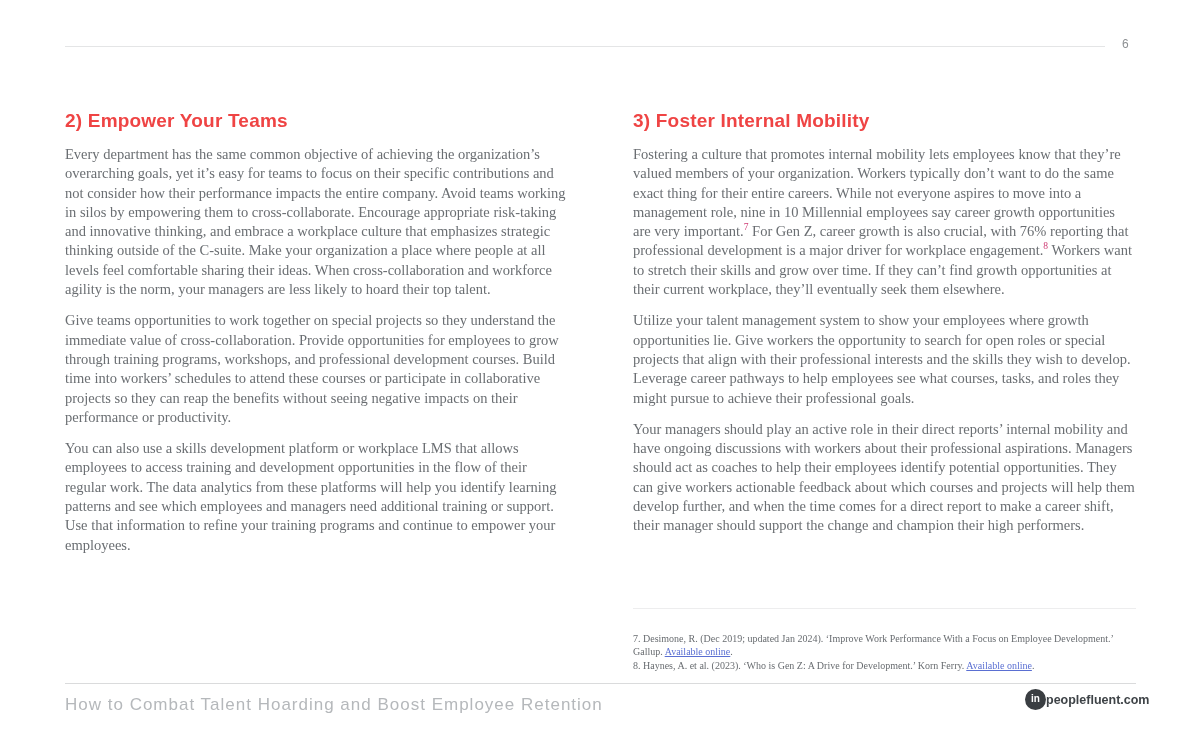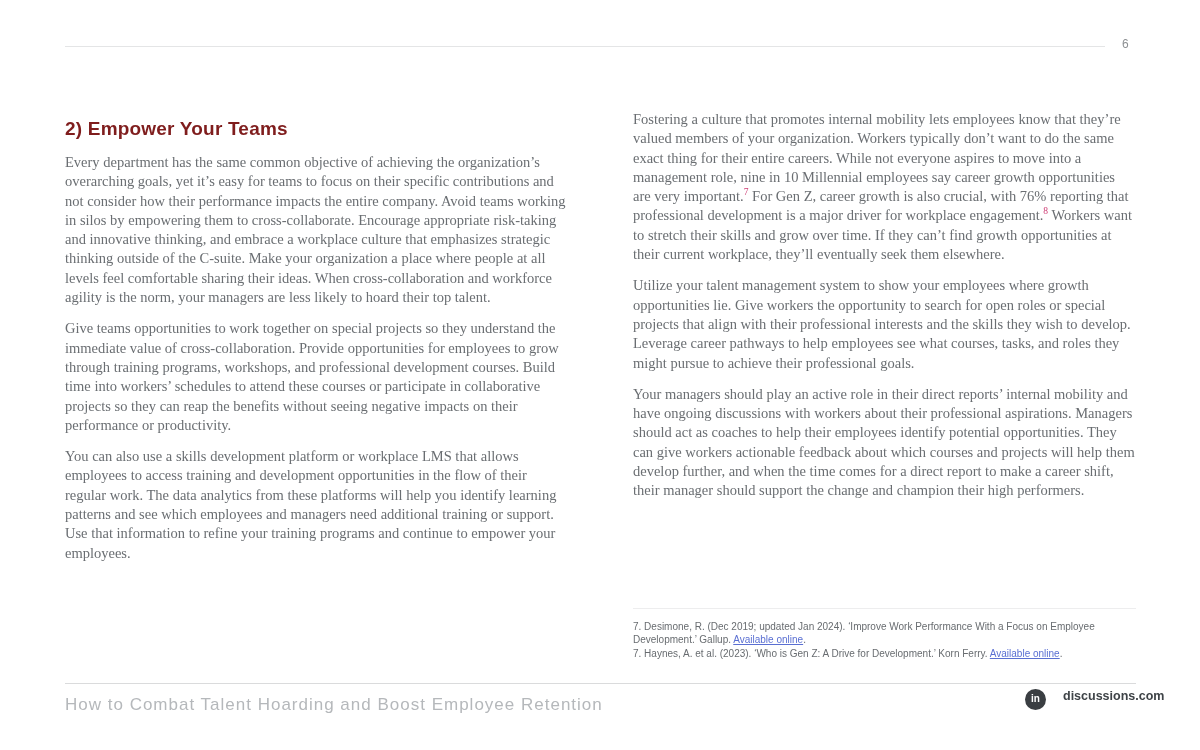--- a/index.html
+++ b/index.html
@@ -28,43 +28,44 @@
     position: absolute;
     top: 110px;
     width: 502px;
   }
   .col-left  { left: 65px; }
   .col-right { left: 633px; }
   h2.col-heading {
     font-size: 19px;
     font-weight: 700;
     letter-spacing: 0.2px;
-    color: #7f1d1d;
-    margin: 8px 0 13px 0;
+    color: #ef4444;
+    margin: 0 0 13px 0;
   }
   p.body-para {
     font-size: 14.5px;
     line-height: 19.3px;
     color: #6a6e72;
     margin: 0 0 12px 0;
     font-family: Liberation Serif, serif;
   }
   sup.fn-ref {
     color: #ce3a73;
     font-size: 9.5px;
     line-height: 0;
     vertical-align: super;
     cursor: pointer;
   }
   .footnotes {
     position: absolute;
     left: 633px; top: 608px;
     width: 503px;
     border-top: 1px solid #ededee;
-    padding-top: 12px;
+    padding-top: 24px;
+    font-family: Liberation Serif, serif;
   }
   p.footnote {
     font-size: 10px;
     line-height: 12.5px;
     color: #686c70;
     margin: 0 0 2px 0;
   }
   a.fn-link {
     color: #5a6fd2;
     text-decoration: underline;
@@ -80,22 +81,22 @@
     position: absolute;
     left: 65px; top: 695px;
     font-size: 17px;
     letter-spacing: 1px;
     color: #b5b8bb;
   }
   .footer-right {
     position: absolute;
     left: 1025px; top: 689px;
     display: flex;
-    align-items: flex-start;
-    gap: 17px;
+    align-items: center;
+    gap: 0;
   }
   .li-icon {
     width: 21px; height: 21px;
     border-radius: 50%;
     background: #3a3e42;
     color: #ffffff;
     font-size: 10px;
     font-weight: 700;
     display: flex;
     align-items: center;
@@ -119,30 +120,31 @@
   <div class="page-number">6</div>
 
   <section class="col col-left">
     <h2 class="col-heading">2) Empower Your Teams</h2>
     <p class="body-para">Every department has the same common objective of achieving the organization’s overarching goals, yet it’s easy for teams to focus on their specific contributions and not consider how their performance impacts the entire company. Avoid teams working in silos by empowering them to cross-collaborate. Encourage appropriate risk-taking and innovative thinking, and embrace a workplace culture that emphasizes strategic thinking outside of the C-suite. Make your organization a place where people at all levels feel comfortable sharing their ideas. When cross-collaboration and workforce agility is the norm, your managers are less likely to hoard their top talent.</p>
     <p class="body-para">Give teams opportunities to work together on special projects so they understand the immediate value of cross-collaboration. Provide opportunities for employees to grow through training programs, workshops, and professional development courses. Build time into workers’ schedules to attend these courses or participate in collaborative projects so they can reap the benefits without seeing negative impacts on their performance or productivity.</p>
     <p class="body-para">You can also use a skills development platform or workplace LMS that allows employees to access training and development opportunities in the flow of their regular work. The data analytics from these platforms will help you identify learning patterns and see which employees and managers need additional training or support. Use that information to refine your training programs and continue to empower your employees.</p>
   </section>
 
   <section class="col col-right">
+    <h2 class="col-heading">3) Foster Internal Mobility</h2>
     <p class="body-para"><span>Fostering a culture that promotes internal mobility lets employees know that they’re valued members of your organization. Workers typically don’t want to do the same exact thing for their entire careers. While not everyone aspires to move into a management role, nine in 10 Millennial employees say career growth opportunities are very important.</span><sup class="fn-ref">7</sup><span> For Gen Z, career growth is also crucial, with 76% reporting that professional development is a major driver for workplace engagement.</span><sup class="fn-ref">8</sup><span> Workers want to stretch their skills and grow over time. If they can’t find growth opportunities at their current workplace, they’ll eventually seek them elsewhere.</span></p>
     <p class="body-para">Utilize your talent management system to show your employees where growth opportunities lie. Give workers the opportunity to search for open roles or special projects that align with their professional interests and the skills they wish to develop. Leverage career pathways to help employees see what courses, tasks, and roles they might pursue to achieve their professional goals.</p>
     <p class="body-para">Your managers should play an active role in their direct reports’ internal mobility and have ongoing discussions with workers about their professional aspirations. Managers should act as coaches to help their employees identify potential opportunities. They can give workers actionable feedback about which courses and projects will help them develop further, and when the time comes for a direct report to make a career shift, their manager should support the change and champion their high performers.</p>
   </section>
 
   <section class="footnotes">
     <p class="footnote"><span>7. Desimone, R. (Dec 2019; updated Jan 2024). ‘Improve Work Performance With a Focus on Employee Development.’ Gallup. </span><a class="fn-link">Available online</a><span>.</span></p>
-    <p class="footnote"><span>7. Haynes, A. et al. (2023). ‘Who is Gen Z: A Drive for Development.’ Korn Ferry. </span><a class="fn-link">Available online</a><span>.</span></p>
+    <p class="footnote"><span>8. Haynes, A. et al. (2023). ‘Who is Gen Z: A Drive for Development.’ Korn Ferry. </span><a class="fn-link">Available online</a><span>.</span></p>
   </section>
 
   <div class="footer-rule"></div>
   <div class="footer-title">How to Combat Talent Hoarding and Boost Employee Retention</div>
   <div class="footer-right">
     <span class="li-icon">in</span>
-    <span class="brand-url">discussions.com</span>
+    <span class="brand-url">peoplefluent.com</span>
   </div>
 
 </div>
 
 </body></html>

